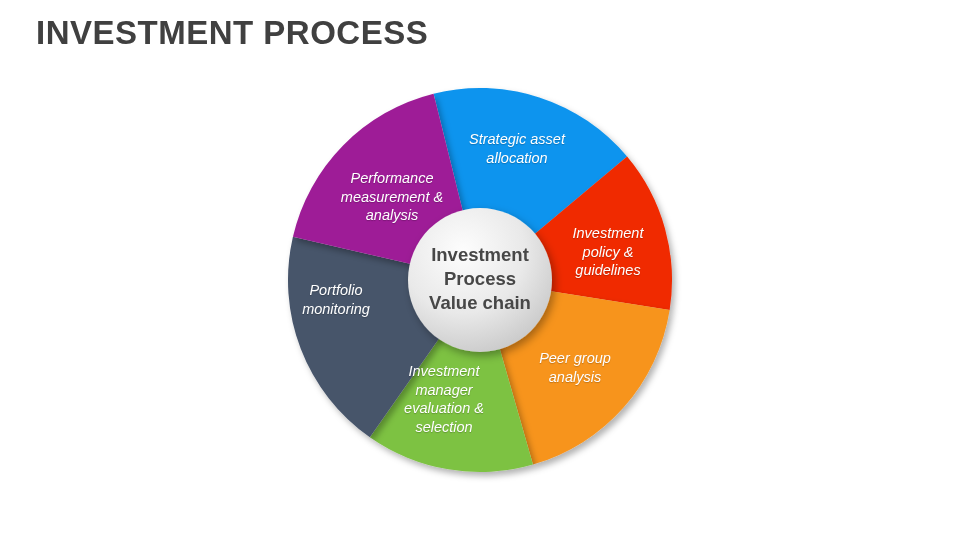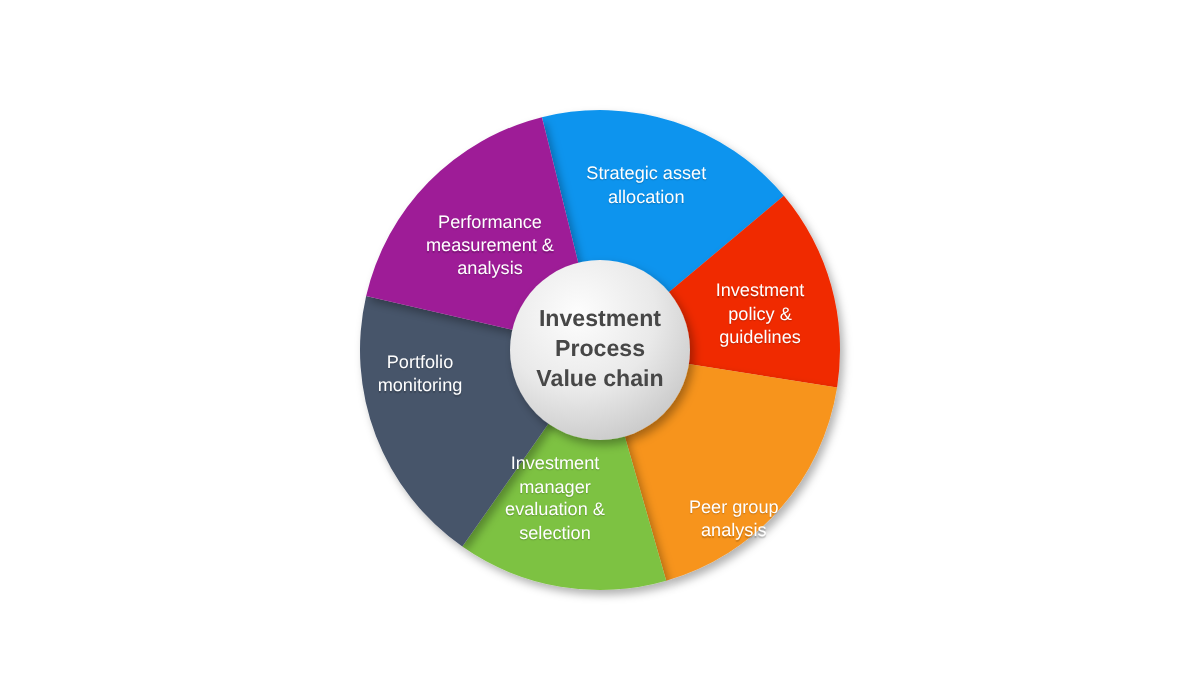--- a/index.html
+++ b/index.html
@@ -39,36 +39,38 @@
   .seg-label {
     position: absolute;
     color: #ffffff;
     font-size: 14.5px;
     line-height: 1.28;
     font-weight: normal;
     text-align: center;
     text-shadow: 0 1px 1px rgba(0,0,0,0.22);
     pointer-events: none;
     white-space: pre-line;
+    font-style: italic;
   }
   #hub-label {
     position: absolute;
     color: #474747;
     font-size: 18.5px;
     font-weight: bold;
     line-height: 1.3;
     text-align: center;
     white-space: pre-line;
   }
 </style>
 </head>
 <body>
 
 <div id="slide">
 
+  <div id="page-title">INVESTMENT PROCESS</div>
 
   <svg id="diagram" viewBox="0 0 960 540">
     <defs>
       <radialGradient id="hubGrad" cx="38%" cy="30%" r="78%">
         <stop offset="0%" stop-color="#fdfdfd"></stop>
         <stop offset="55%" stop-color="#e9e9e9"></stop>
         <stop offset="100%" stop-color="#c6c6c6"></stop>
       </radialGradient>
       <filter id="segShadow" x="-30%" y="-30%" width="190%" height="190%">
         <feDropShadow dx="3" dy="4" stdDeviation="3.2" flood-color="#000000" flood-opacity="0.30"></feDropShadow>
@@ -90,21 +92,21 @@
         <circle cx="480" cy="280" r="72" fill="url(#hubGrad)" filter="url(#hubShadow)"></circle>
       </g>
   </svg>
 
   <div id="labels-layer">
       <div class="seg-label" style="left: 443px; top: 130px; width: 148px; color: rgb(255, 255, 255);">Strategic asset
 allocation</div>
       <div class="seg-label" style="left: 550px; top: 224px; width: 116px; color: rgb(255, 255, 255);">Investment
 policy &amp;
 guidelines</div>
-      <div class="seg-label" style="left: 528px; top: 349px; width: 118px; color: rgb(255, 255, 255); margin-top: 48px;">Peer group
+      <div class="seg-label" style="left: 516px; top: 349px; width: 118px; color: rgb(255, 255, 255);">Peer group
 analysis</div>
       <div class="seg-label" style="left: 382px; top: 362px; width: 124px; color: rgb(255, 255, 255);">Investment
 manager
 evaluation &amp;
 selection</div>
       <div class="seg-label" style="left: 277px; top: 281px; width: 118px; color: rgb(255, 255, 255);">Portfolio
 monitoring</div>
       <div class="seg-label" style="left: 321px; top: 156px; width: 142px; color: rgb(255, 255, 255); margin-top: 13px;">Performance
 measurement &amp;
 analysis</div>

